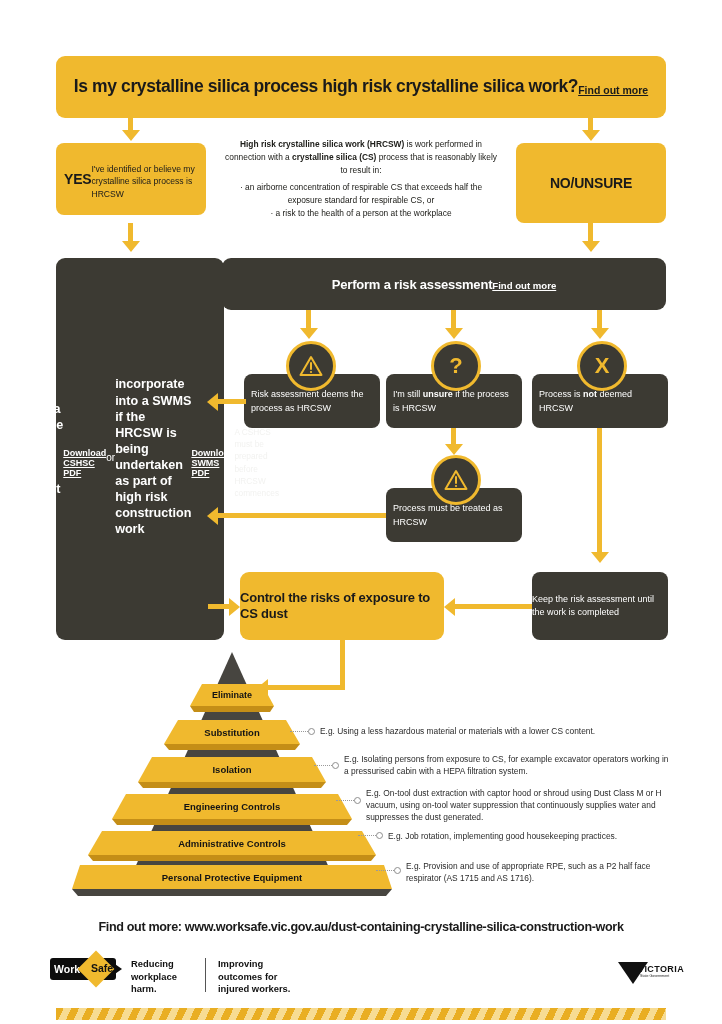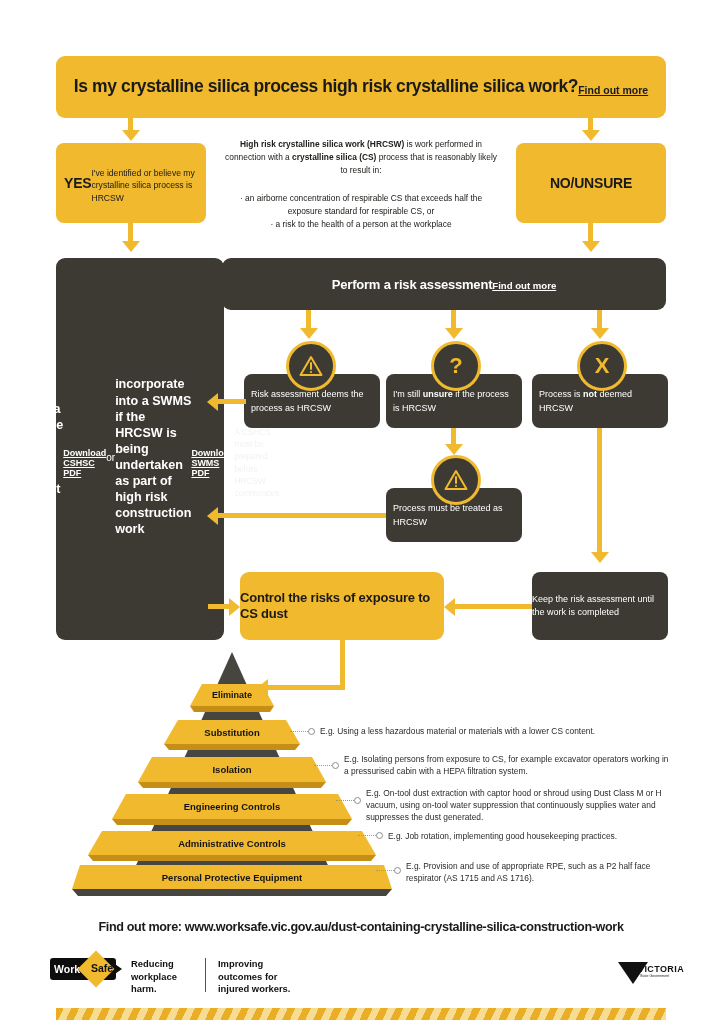--- a/index.html
+++ b/index.html
@@ -22,21 +22,21 @@
             border-right:9px solid transparent;border-top:11px solid #F0B92E;}
   .arr-left{position:absolute;width:0;height:0;border-top:9px solid transparent;
             border-bottom:9px solid transparent;border-right:11px solid #F0B92E;}
   .arr-right{position:absolute;width:0;height:0;border-top:9px solid transparent;
              border-bottom:9px solid transparent;border-left:11px solid #F0B92E;}
 
   
   .yn{width:150px;border-radius:8px;padding:10px 8px;}
   .yn .yn-t{font-size:14px;font-weight:bold;letter-spacing:-.2px;}
   .yn .yn-s{font-size:8.6px;line-height:1.45;margin-top:5px;}
-  #box-yes{left:56px;top:143px;height:80px;}
+  #box-yes{left:56px;top:143px;height:72px;}
   #box-no{left:516px;top:143px;height:80px;}
 
   
   #definition{left:222px;top:138px;width:278px;font-size:8.4px;line-height:1.55;text-align:center;color:#20201c;}
   #definition b{font-weight:bold;}
 
   
   #panel-left{left:56px;top:258px;width:168px;height:382px;border-radius:9px;color:#fff;
               padding:26px 10px 10px;}
   #panel-left .p-h{font-size:12.6px;font-weight:bold;line-height:1.28;}
@@ -122,21 +122,21 @@
 <div class="abs yellow ctr yn" id="box-yes">
   <div class="yn-t">YES</div>
   <div class="yn-s">I've identified or believe my crystalline silica process is HRCSW</div>
 </div>
 <div class="abs yellow ctr yn" id="box-no">
   <div class="yn-t">NO/UNSURE</div>
 </div>
 
 <div class="abs" id="definition">
   <span><b>High risk crystalline silica work (HRCSW)</b><span> is work performed in connection with a </span><b>crystalline silica (CS)</b><span> process that is reasonably likely to result in:</span></span>
-  <div style="margin-top:15px;">· an airborne concentration of respirable CS that exceeds half the exposure standard for respirable CS, or</div>
+  <div style="margin-top:4px;">· an airborne concentration of respirable CS that exceeds half the exposure standard for respirable CS, or</div>
   <div>· a risk to the health of a person at the workplace</div>
 </div>
 
 <div class="v-line" style="left:128px;top:223px;height:20px;"></div>
 <div class="arr-down" style="left:122px;top:241px;"></div>
 <div class="v-line" style="left:588px;top:223px;height:20px;"></div>
 <div class="arr-down" style="left:582px;top:241px;"></div>
 
 <div class="abs dark ctr" id="panel-left">
   <div class="p-h">Develop a crystalline silica hazard control statement (CSHCS)</div>

